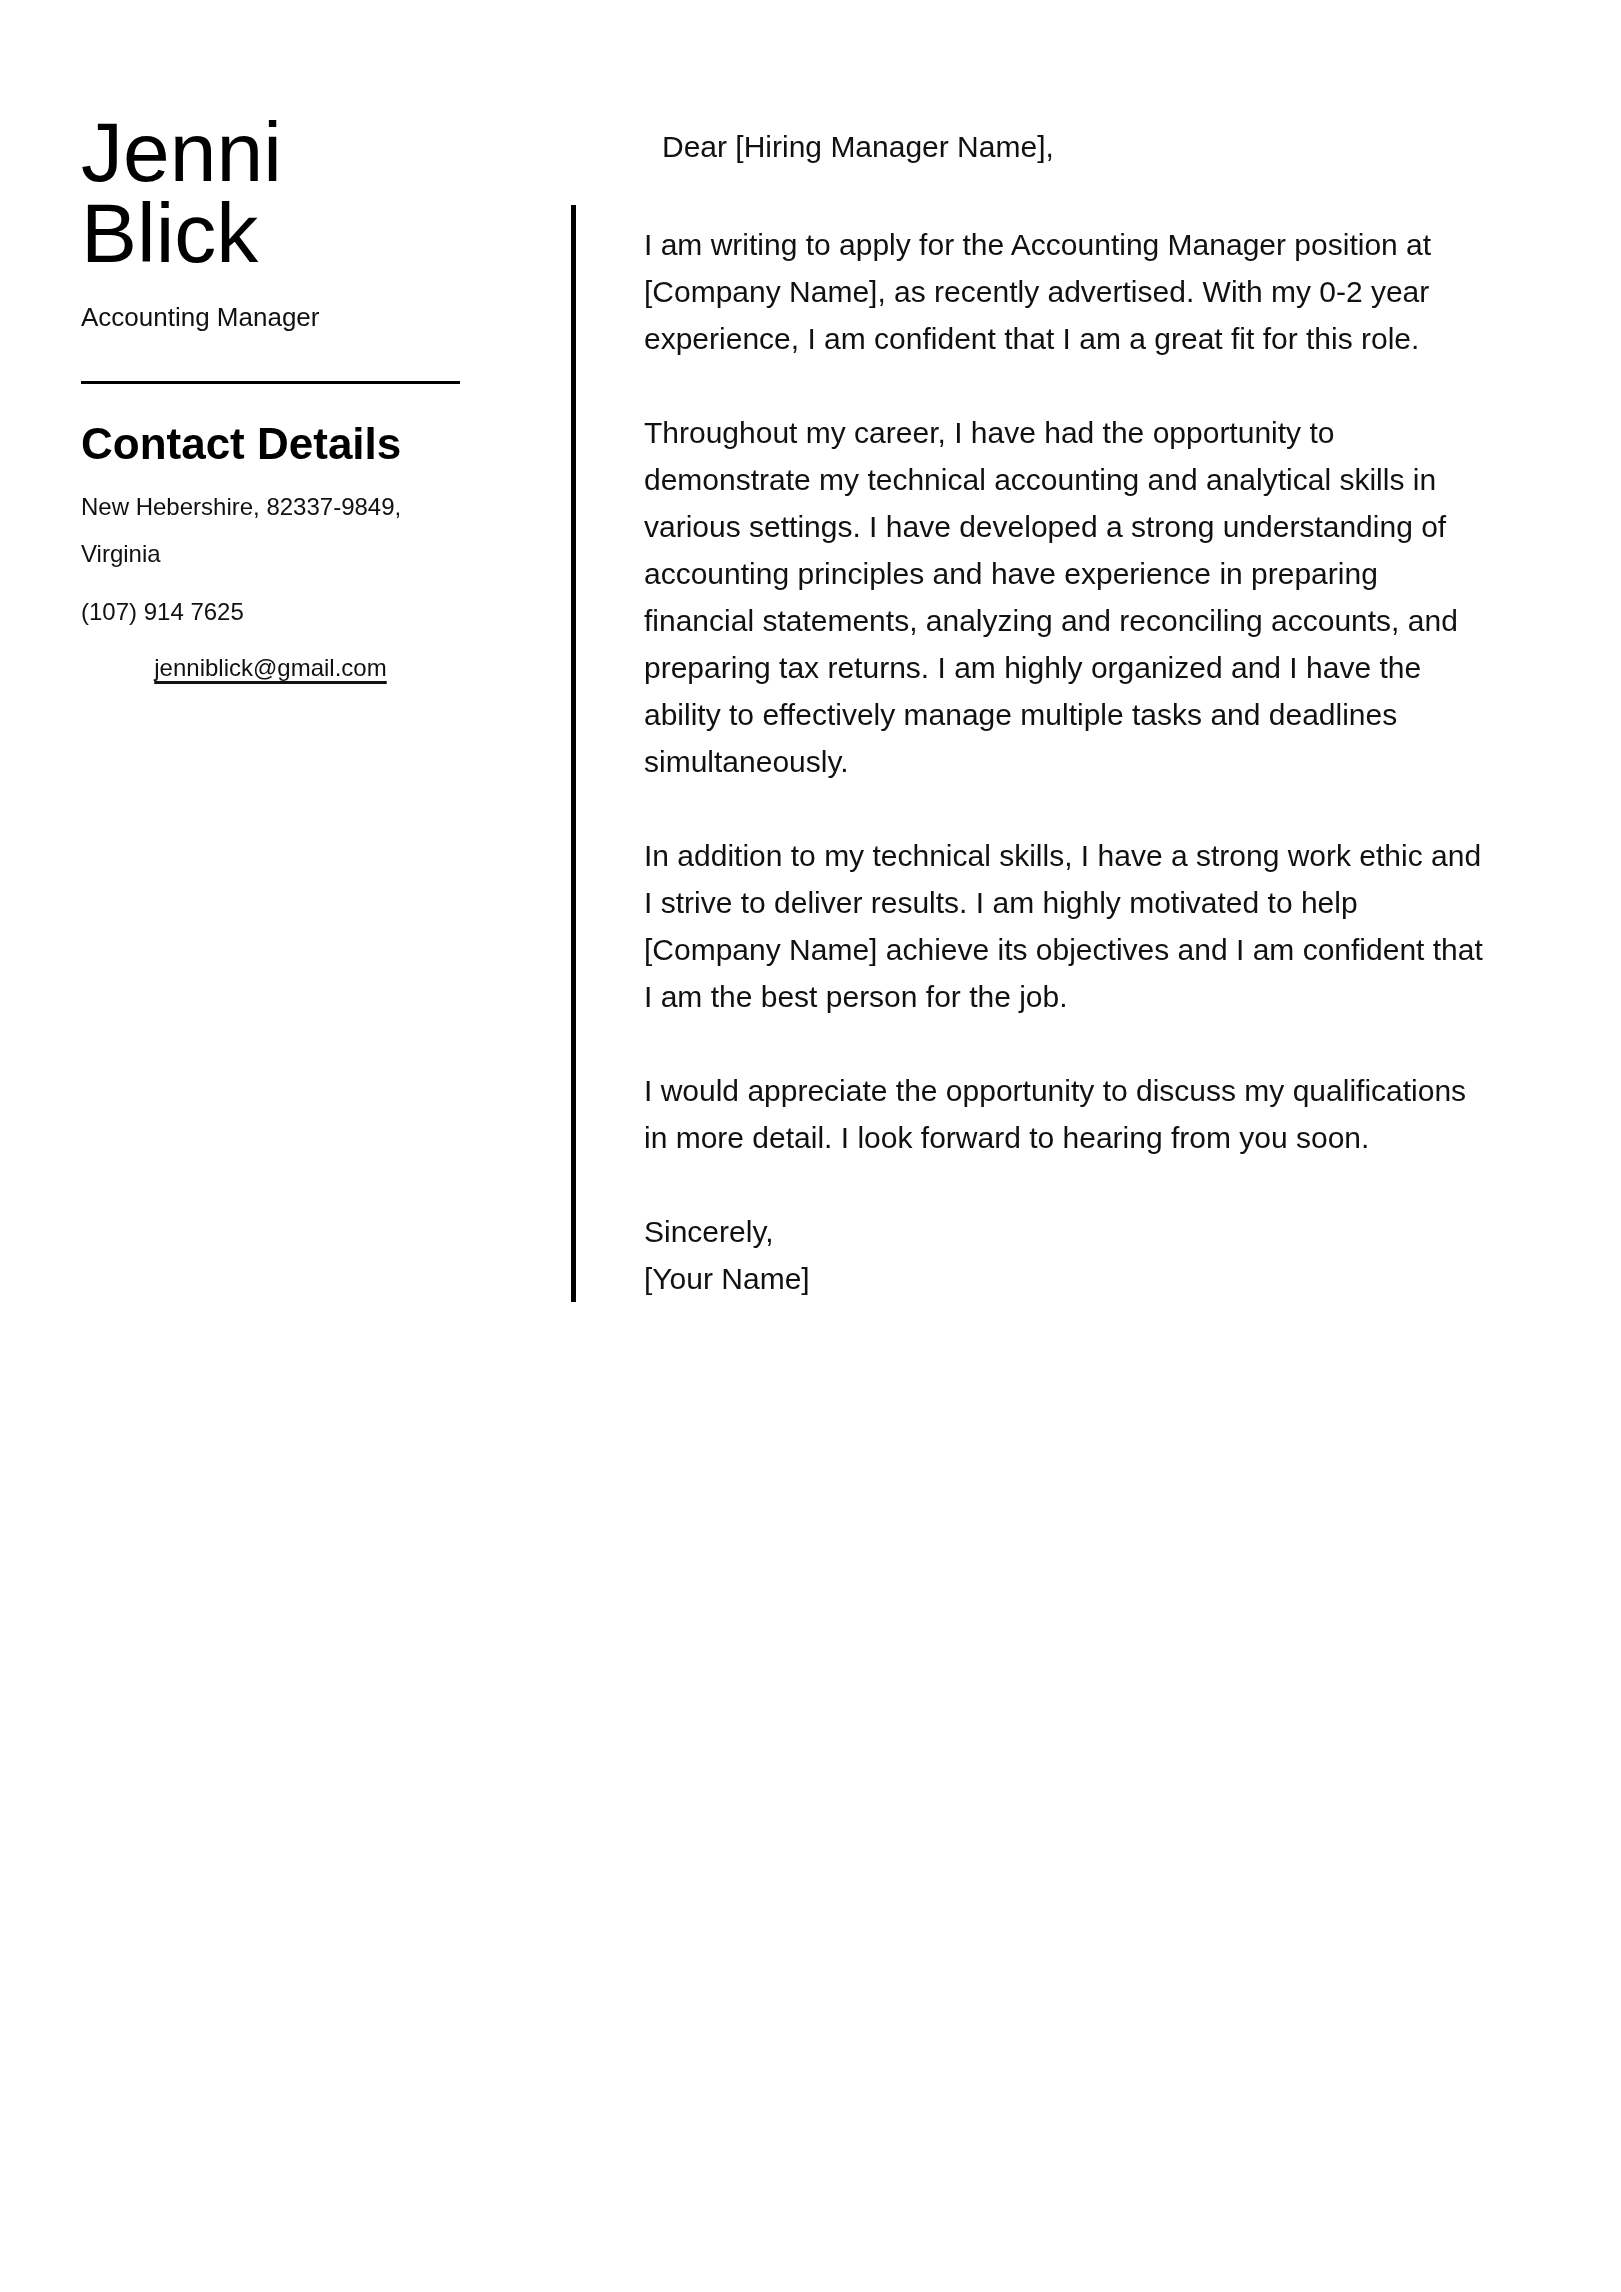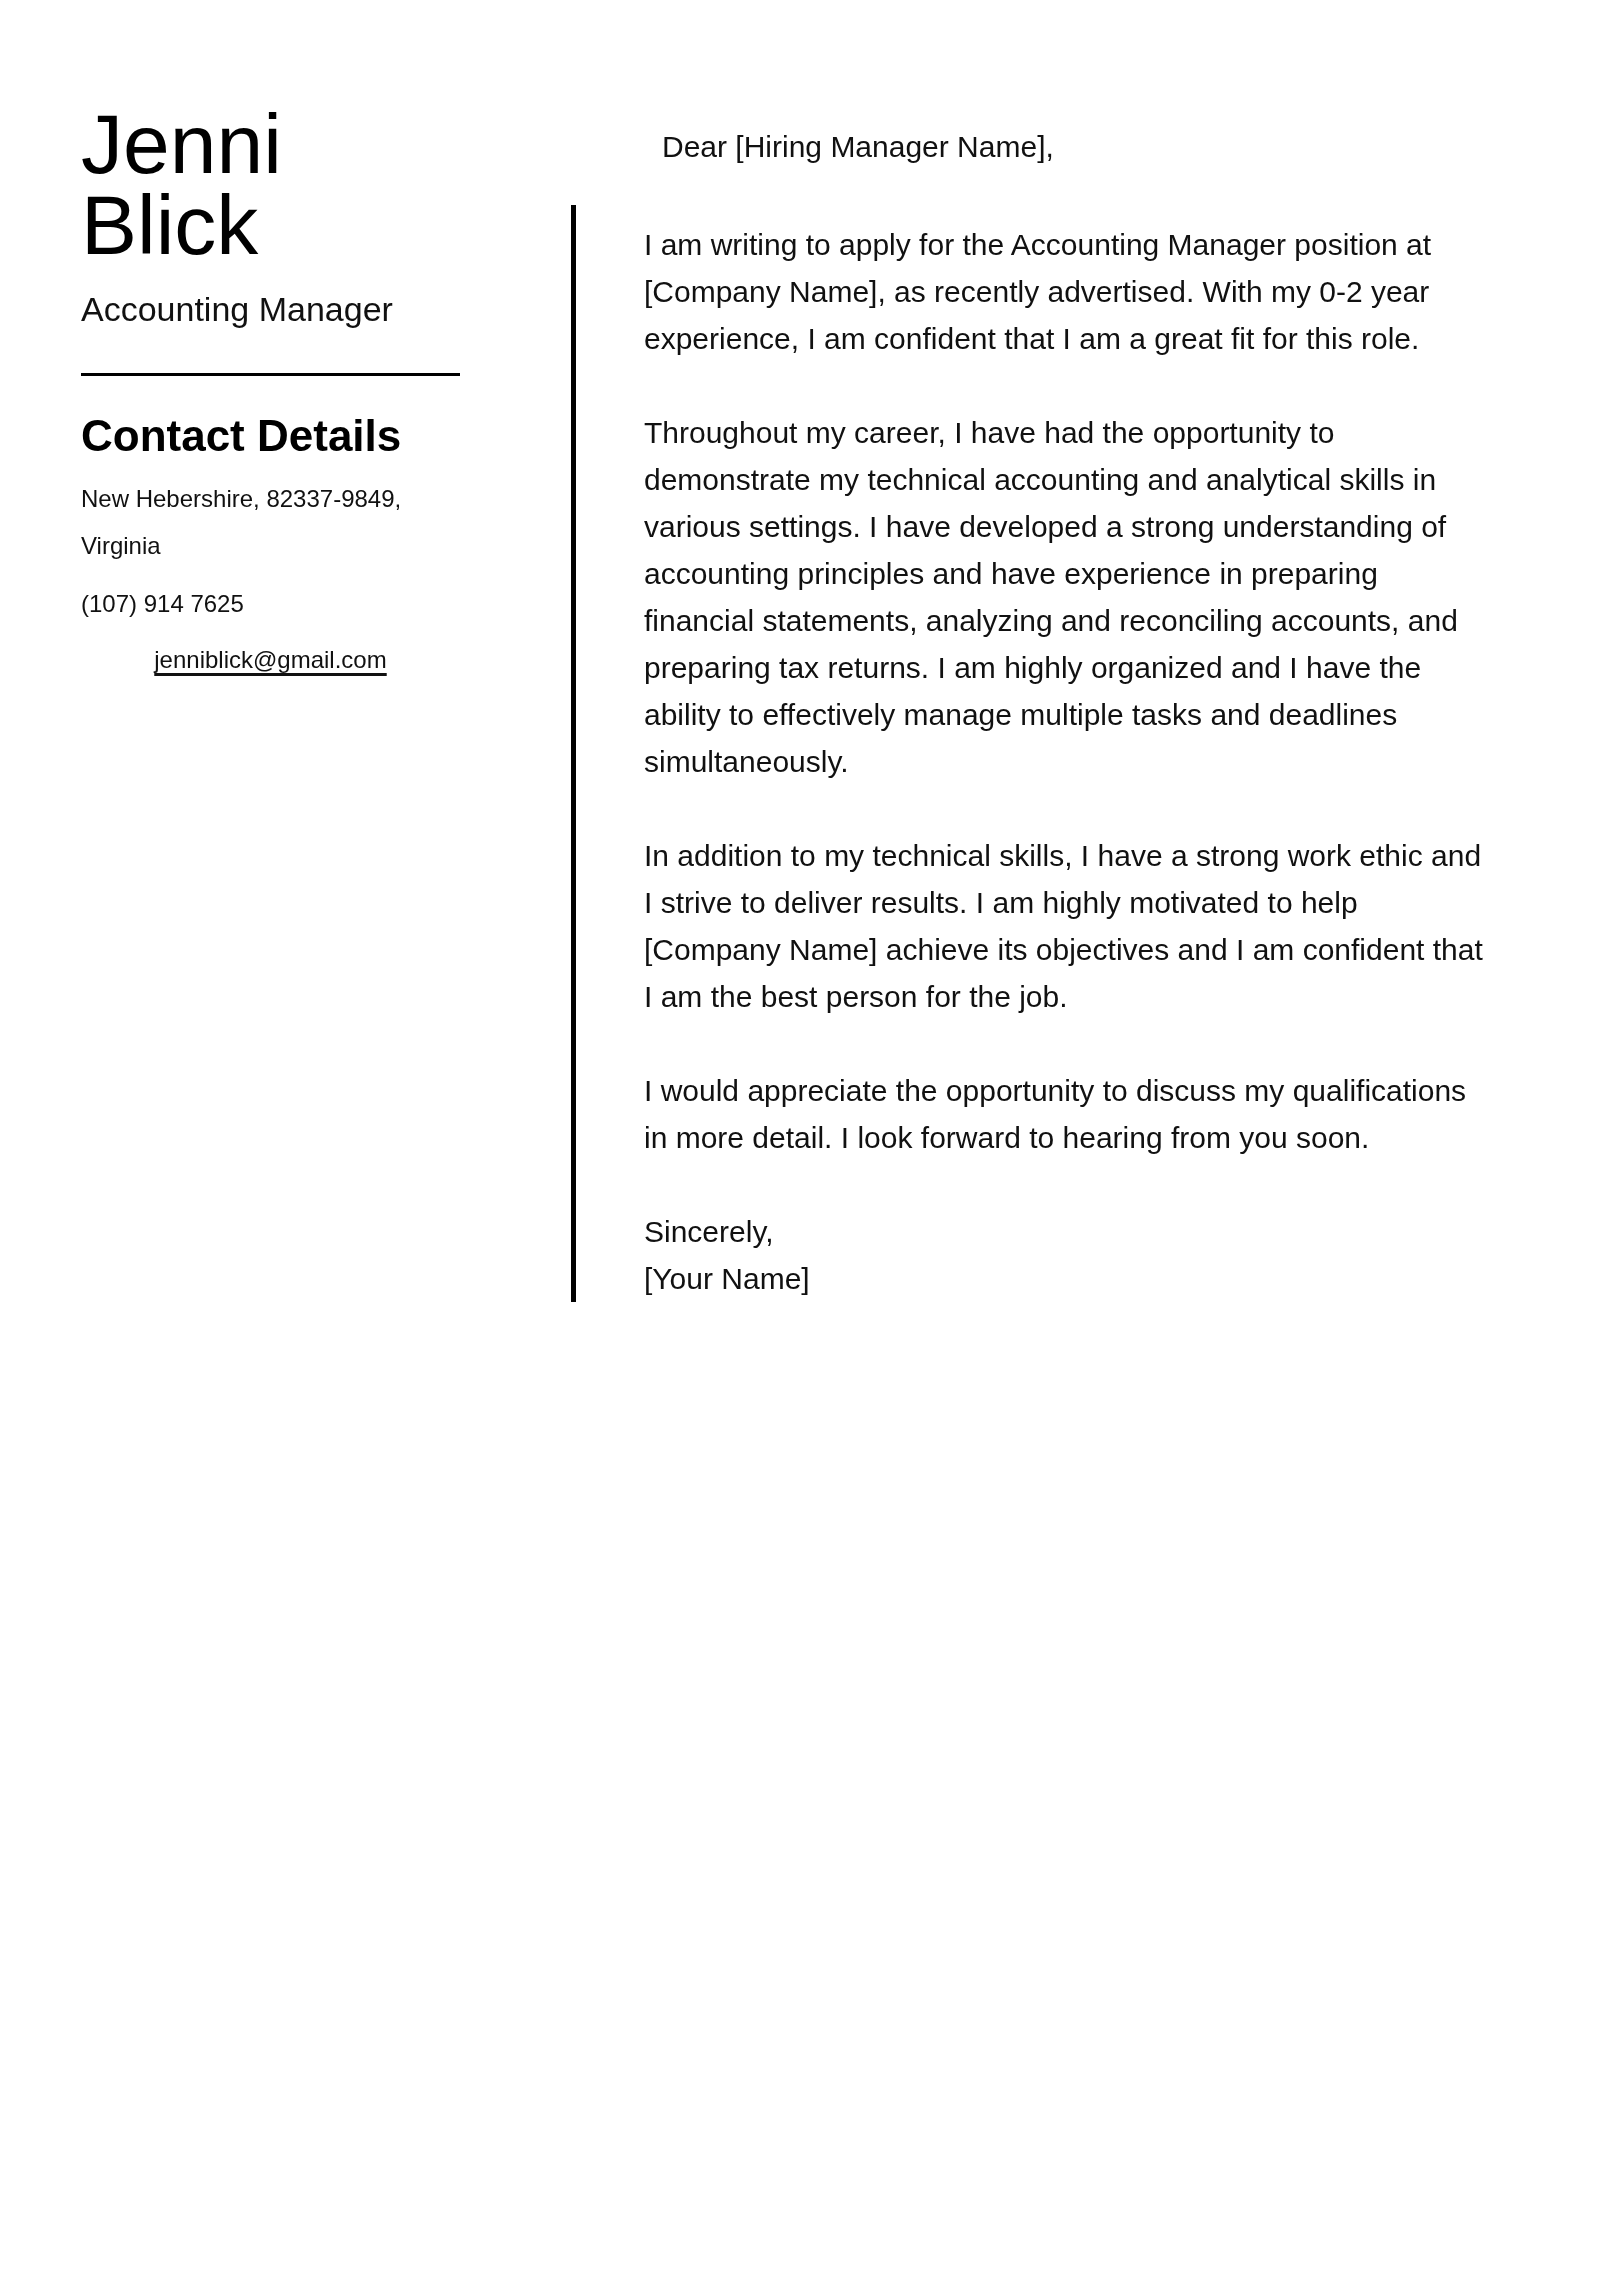--- a/index.html
+++ b/index.html
@@ -10,35 +10,35 @@
     background: #ffffff;
     font-family: "Liberation Sans", sans-serif;
     color: #111111;
     overflow: hidden;
   }
 
   
   .sidebar {
     position: absolute;
     left: 81px;
-    top: 104px;
+    top: 112px;
     width: 379px;
   }
   .candidate-name {
     margin: 0;
     font-size: 84px;
     line-height: 81px;
     font-weight: 400;
     color: #000000;
     letter-spacing: 0;
   }
   .candidate-name span { display: block; }
   .job-title {
     margin: 21.5px 0 0 0;
-    font-size: 34px;
+    font-size: 26px;
     line-height: 43px;
     font-weight: 400;
     color: #111111;
   }
   .divider {
     margin: 42px 0 0 0;
     border: none;
     border-top: 3.6px solid #000000;
     width: 379px;
     height: 0;

